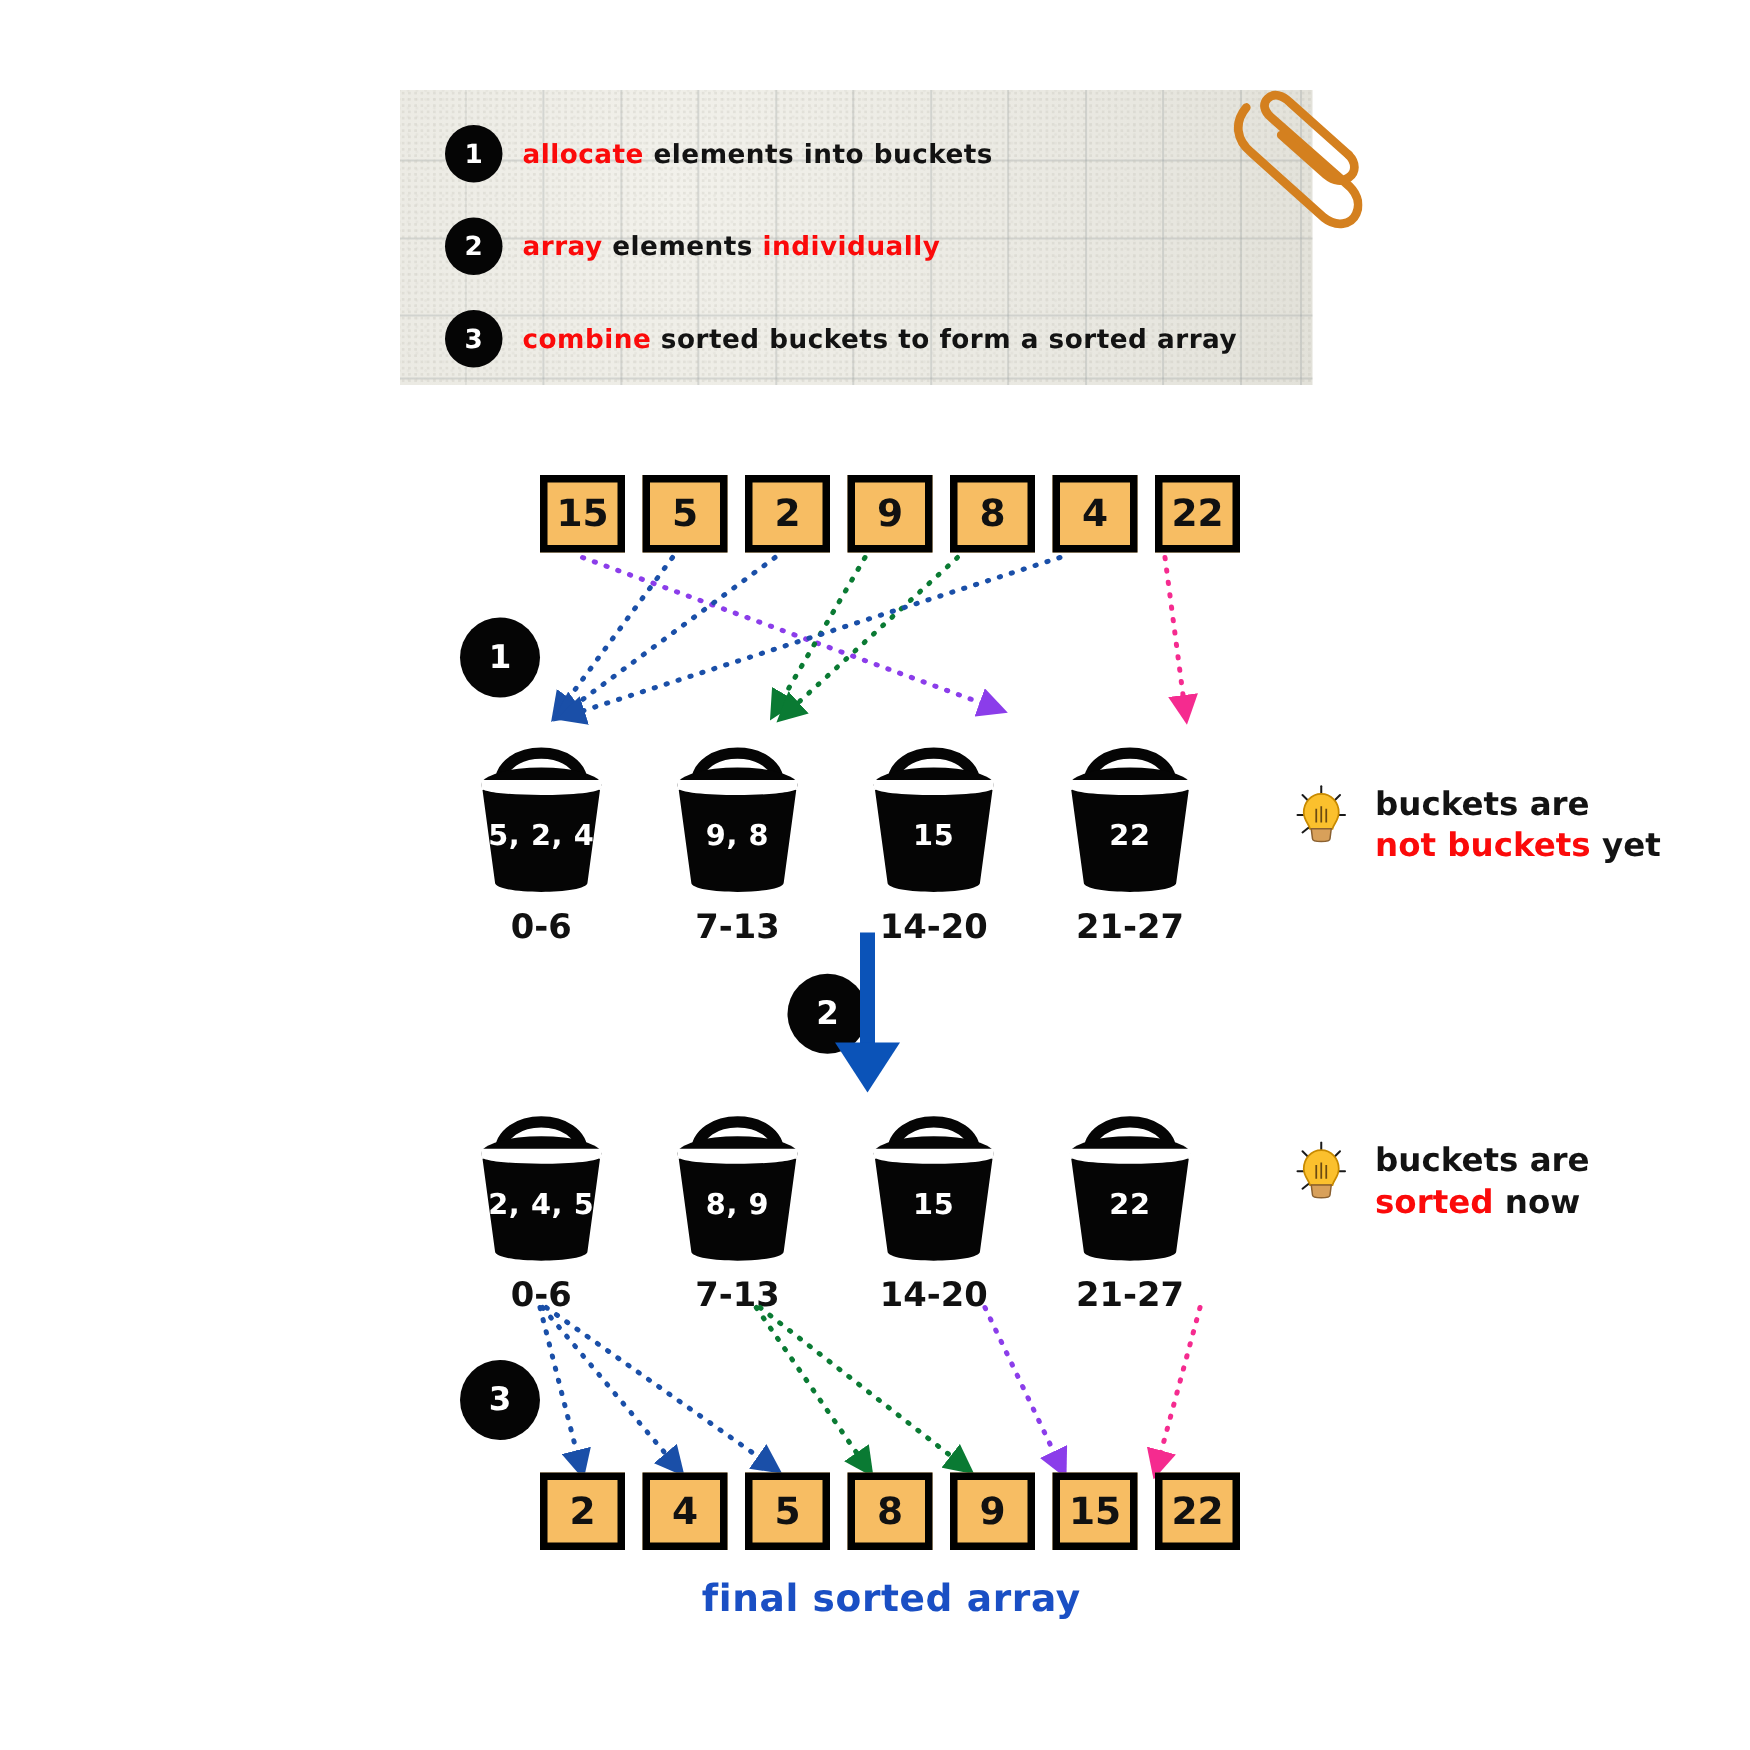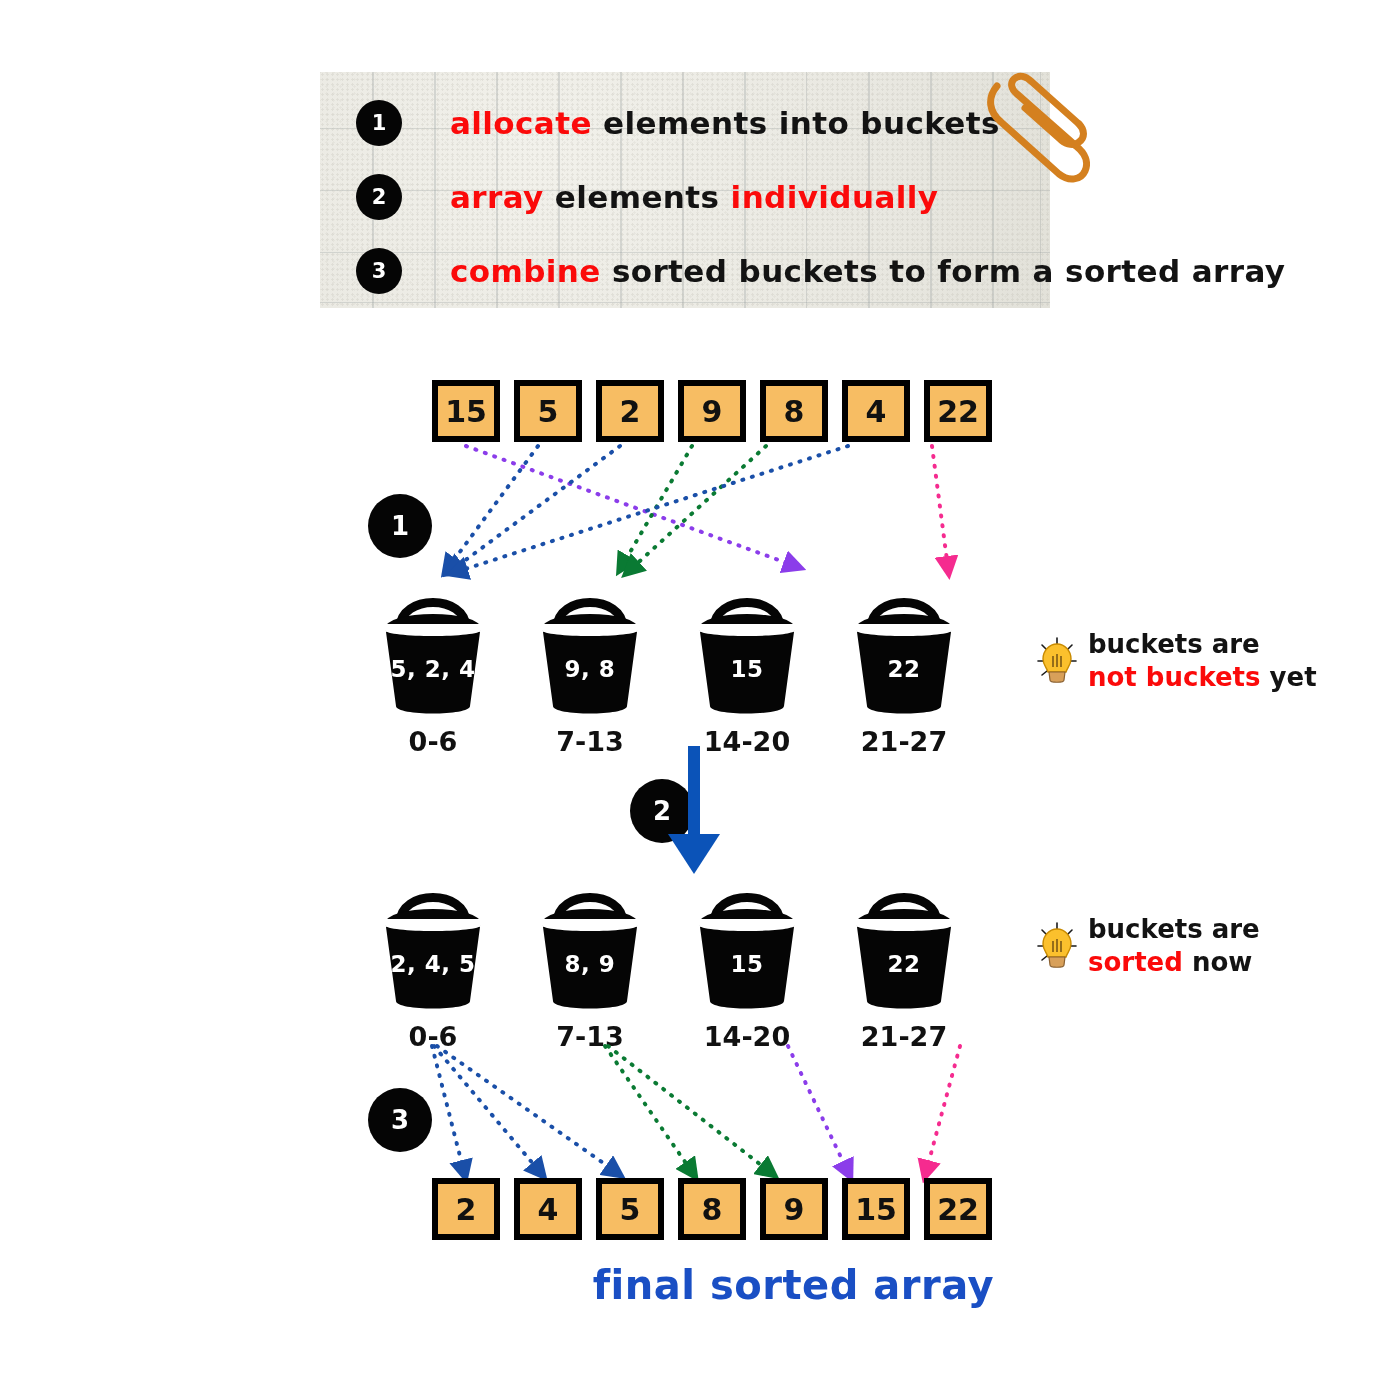--- a/index.html
+++ b/index.html
@@ -58,25 +58,24 @@
     background: #050505;
     color: #ffffff;
     display: flex;
     align-items: center;
     justify-content: center;
     font-size: 21px;
     font-weight: 700;
     flex: none;
   }
   .note-text {
-    font-size: 31px;
+    font-size: 21px;
     font-weight: 700;
     color: #131313;
     letter-spacing: .4px;
-    margin-left: 32px;
   }
   .note-text .hl { color: #fb0a0a; }
 
   
   #paperclip {
     position: absolute;
     left: 975px;
     top: 52px;
     width: 115px;
     height: 135px;
@@ -157,22 +156,21 @@
     font-size: 27px;
     font-weight: 700;
     color: #111111;
     text-align: right;
   }
 
   
   .tip {
     position: absolute;
     display: flex;
-    align-items: center;
-    gap: 10px;
+    gap: 22px;
   }
   #tip1 { left: 1036px; top: 628px; }
   #tip2 { left: 1036px; top: 913px; }
   .bulb { width: 42px; height: 48px; flex: none; }
   .tip-lines {
     font-size: 26px;
     font-weight: 700;
     color: #131313;
     line-height: 1.25;
     white-space: nowrap;
@@ -181,22 +179,22 @@
 
   
   #blue-arrow { position: absolute; left: 662px; top: 742px; width: 64px; height: 136px; }
 
   
   #caption {
     position: absolute;
     left: 432px;
     top: 1262px;
     width: 562px;
-    text-align: right;
-    font-size: 40px;
+    text-align: center;
+    font-size: 30px;
     font-weight: 700;
     color: #1a4fc4;
     letter-spacing: .5px;
   }
 
   
   #arrows-allocate, #arrows-combine {
     position: absolute;
     left: 0;
     top: 0;

